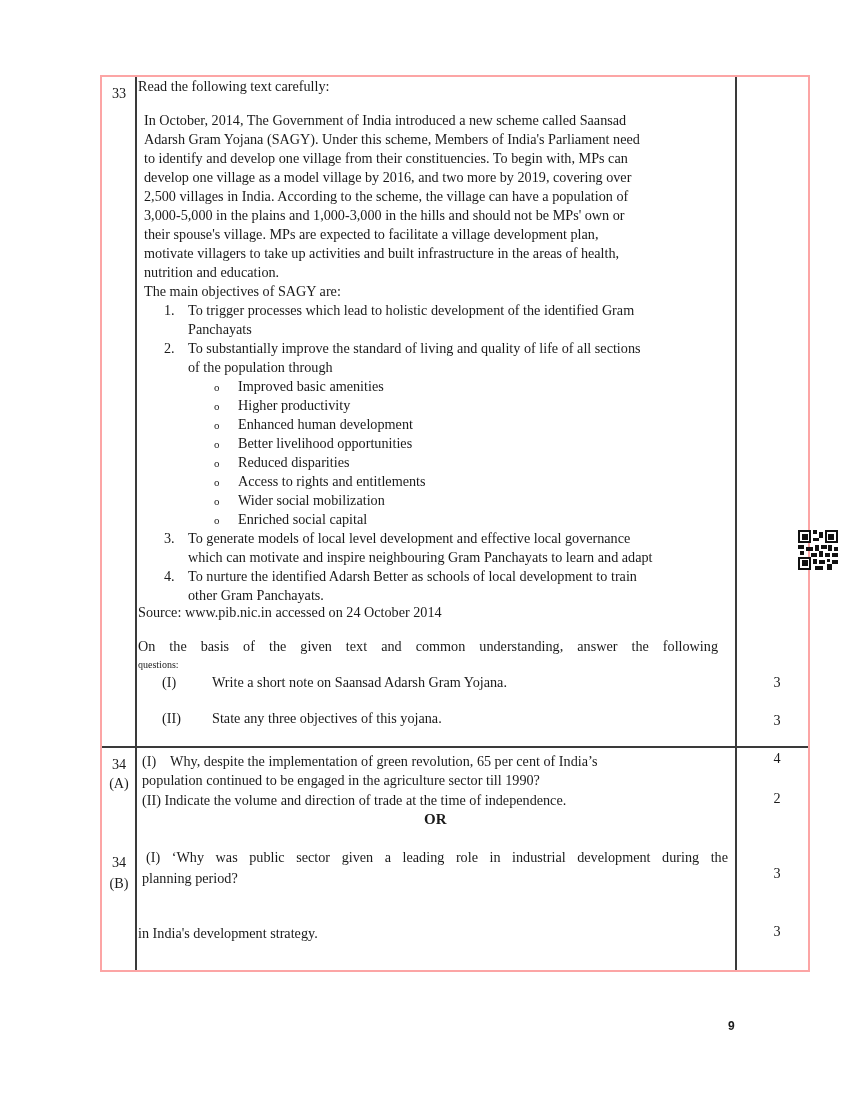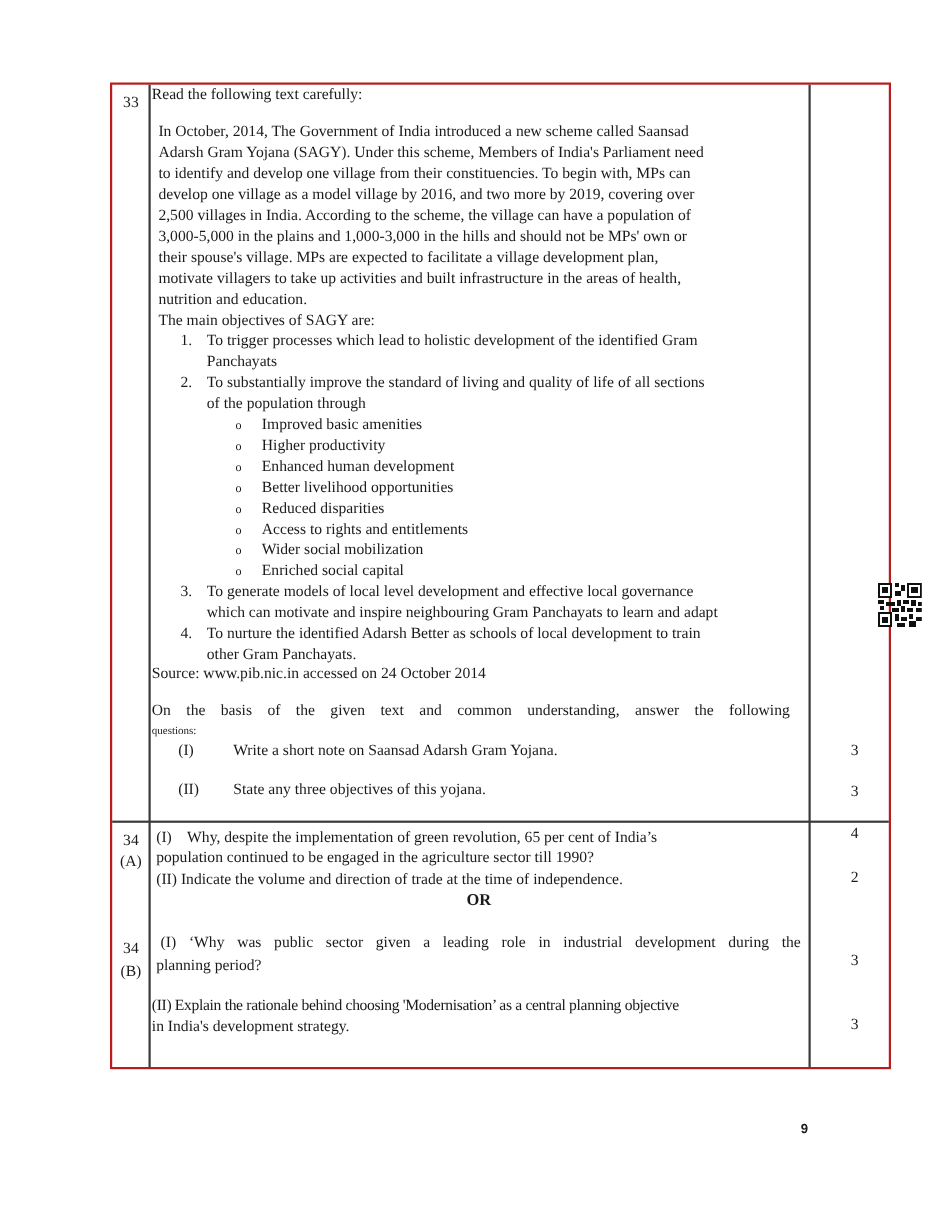--- a/index.html
+++ b/index.html
@@ -1,19 +1,19 @@
 <!DOCTYPE html>
 <html><head>
 <meta charset="utf-8">
 <style>
   html, body { margin: 0; padding: 0; background: #ffffff; }
   body { width: 850px; height: 1100px; position: relative; overflow: hidden;
          font-family: "Liberation Serif", "DejaVu Serif", serif; color: #1a1a1a; font-size: 14.2px; }
   .page-table { position: absolute; left: 100px; top: 75px; width: 710px; height: 897px;
-                border: 2px solid #b91c1c; box-sizing: border-box; }
+                border: 2px solid #fca5a5; box-sizing: border-box; }
   .vline { position: absolute; top: 0; bottom: 0; width: 2px; background: #3a3a3a; }
   .hline { position: absolute; left: 0; right: 0; height: 2px; background: #3a3a3a; }
   .abs { position: absolute; white-space: nowrap; line-height: 19px; }
   .qnum { text-align: center; width: 34px; }
   .li { position: absolute; line-height: 19px; white-space: nowrap; }
   .bullet { font-size: 11px; }
   .marks { position: absolute; left: 668px; width: 14px; text-align: center; }
   .qr { position: absolute; left: 798px; top: 530px; width: 40px; height: 40px; }
   .pageno { position: absolute; left: 728px; top: 1019px; font-family: "Liberation Sans", sans-serif;
             font-weight: bold; font-size: 12px; }
@@ -100,21 +100,20 @@
   <div class="abs" style="left:40px; top:714px;">(II) Indicate the volume and direction of trade at the time of independence.</div>
   <div class="abs marks" style="top:712px;">2</div>
 
   <div class="abs or" style="left:322px; top:733px;">OR</div>
 
   <div class="abs qnum" style="left:0; top:776px;">34</div>
   <div class="abs qnum" style="left:0; top:797px;">(B)</div>
   <div class="abs" style="left:44px; top:771px; width:582px; text-align:justify; text-align-last:justify;">(I) ‘Why was public sector given a leading role in industrial development during the</div>
   <div class="abs" style="left:40px; top:792px;">planning period?</div>
   <div class="abs marks" style="top:787px;">3</div>
-  <div class="abs" style="left:36px; top:828px; letter-spacing:-0.3px;">(II) Explain the rationale behind choosing 'Modernisation’ as a central planning objective</div>
   <div class="abs" style="left:36px; top:847px;text-align:right;">in India's development strategy.</div>
   <div class="abs marks" style="top:845px;">3</div>
 </div>
 
 <svg class="qr" viewBox="0 0 21 21" shape-rendering="crispEdges">
   <rect x="0" y="0" width="7" height="7" fill="#111"></rect>
     <rect x="1" y="1" width="5" height="5" fill="#fff"></rect>
     <rect x="2" y="2" width="3" height="3" fill="#111"></rect>
   <rect x="14" y="0" width="7" height="7" fill="#111"></rect>
     <rect x="15" y="1" width="5" height="5" fill="#fff"></rect>

